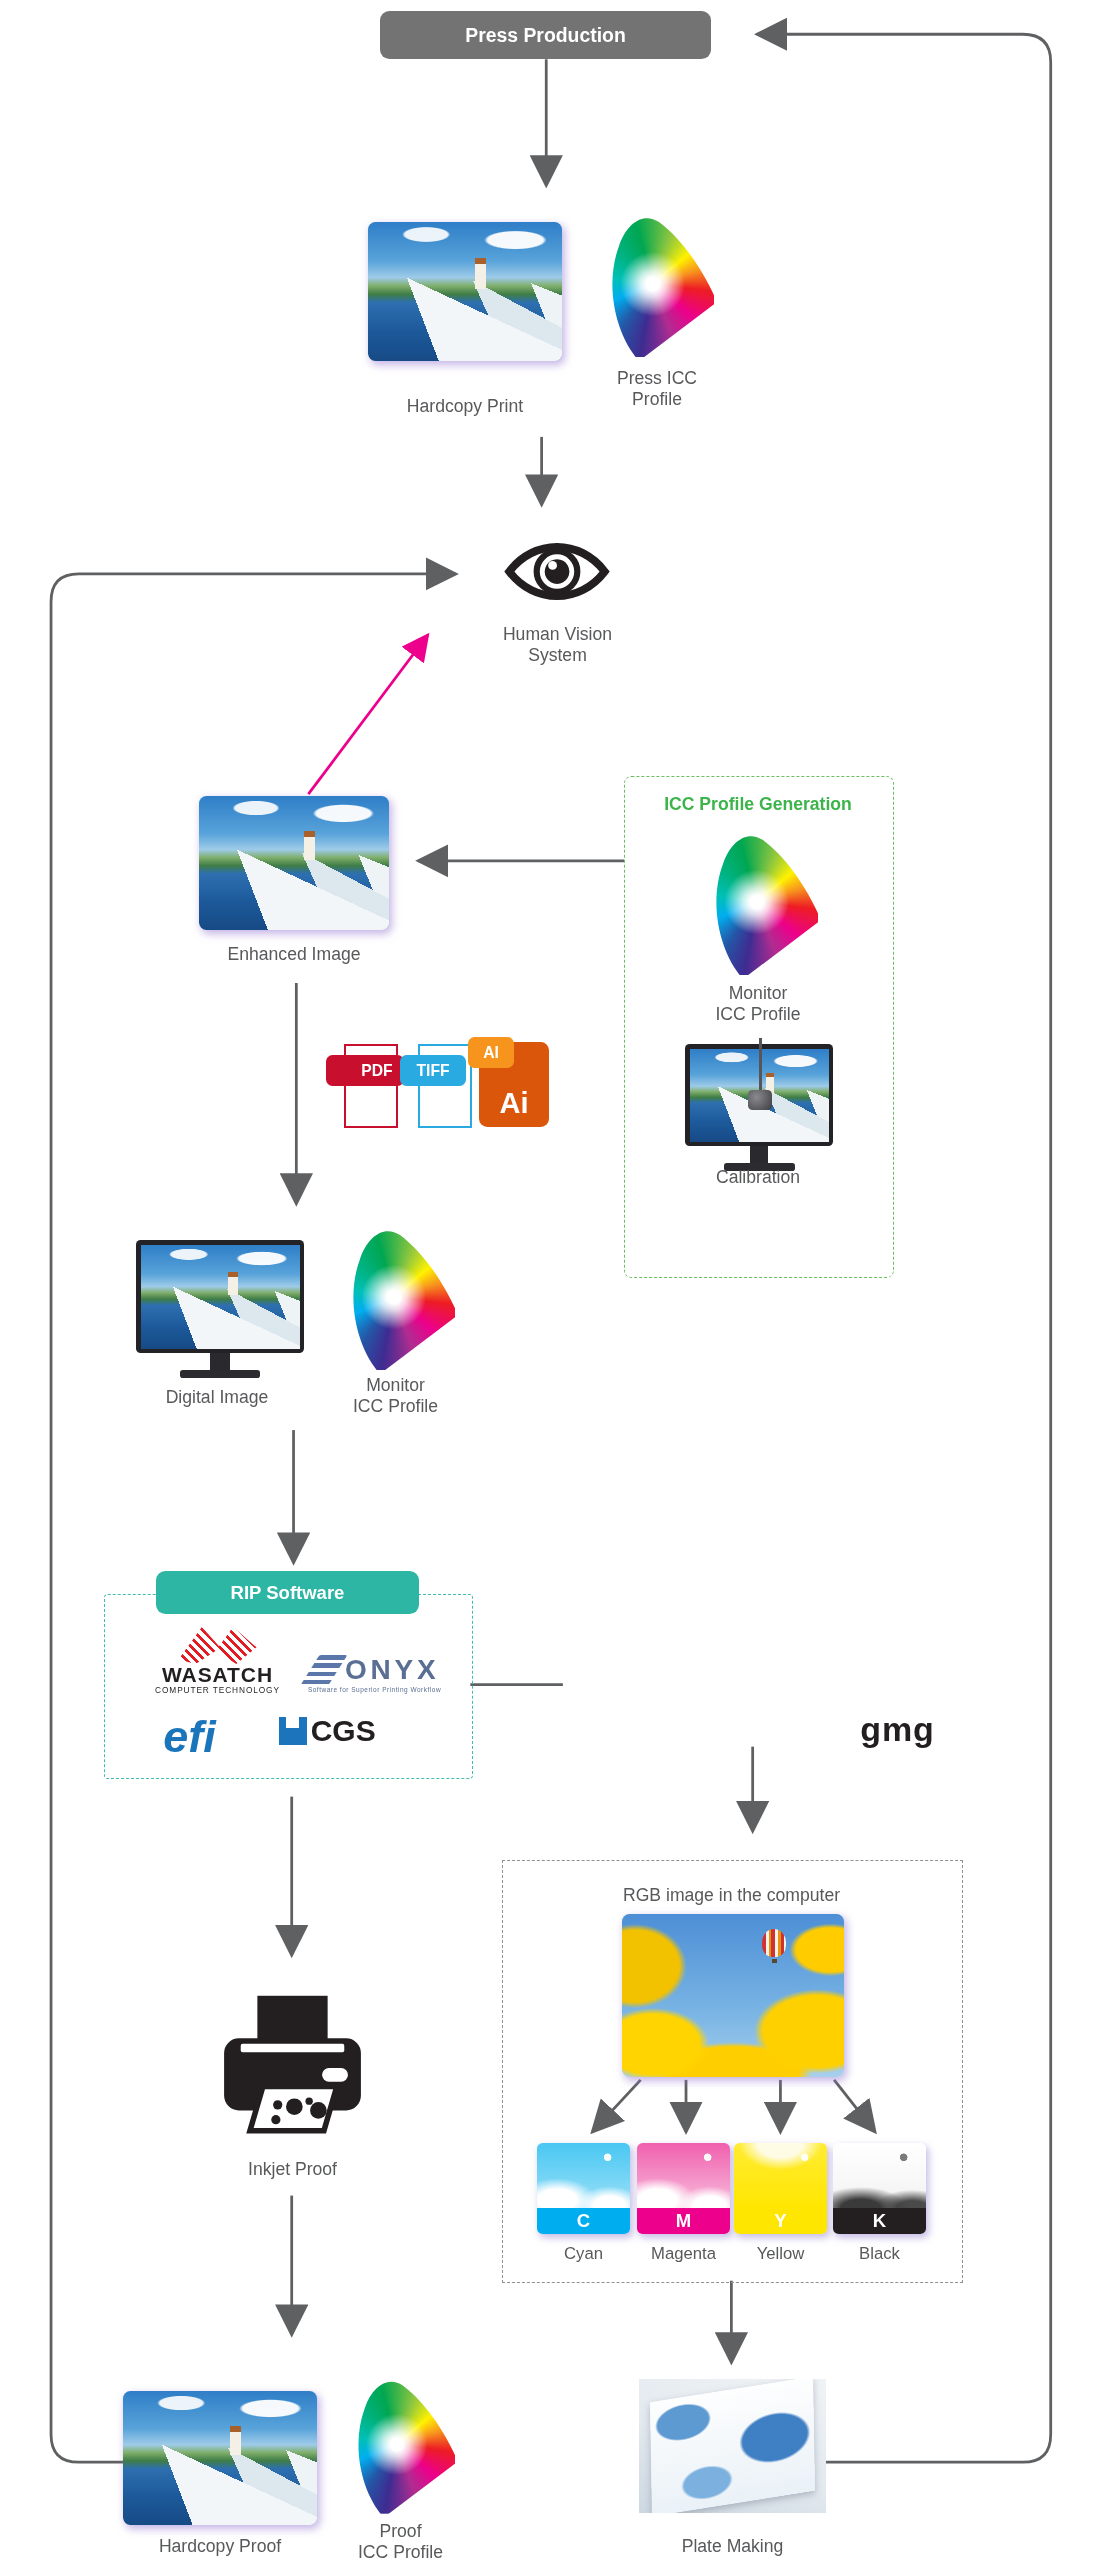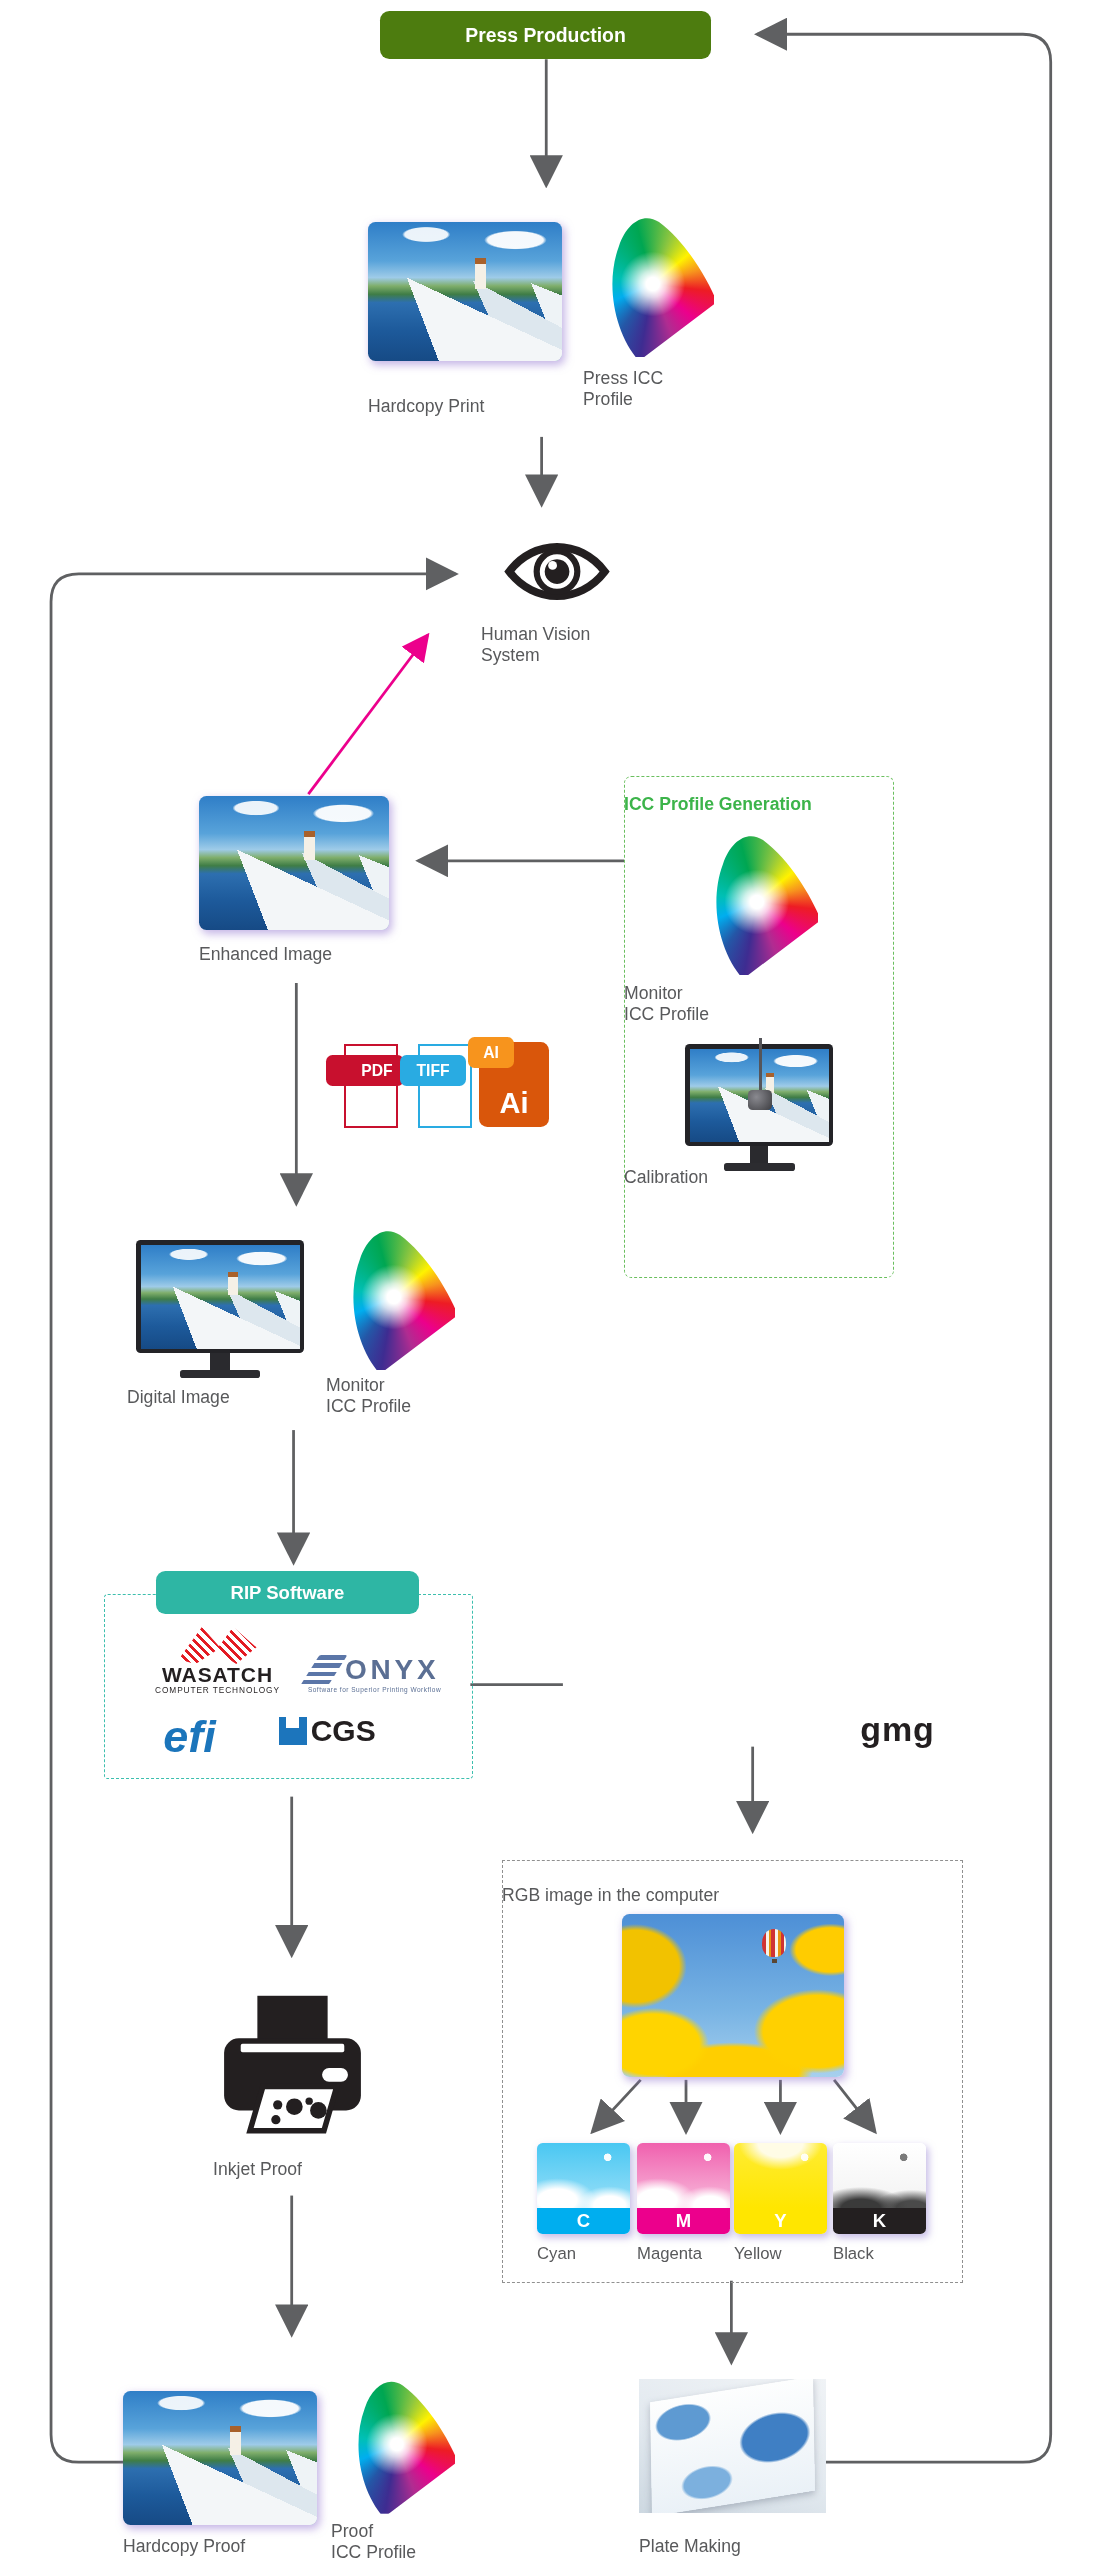--- a/index.html
+++ b/index.html
@@ -1,23 +1,23 @@
 <!DOCTYPE html>
 <html style="font-size:15px"><head>
 <meta charset="utf-8">
 <style>
   html,body{margin:0;padding:0;background:#fff;}
   #canvas{position:relative;width:1111px;height:2576px;background:#fff;overflow:hidden;
           font-family:"Liberation Sans",sans-serif;}
   svg.connectors{position:absolute;left:0;top:0;z-index:1;}
   .node{position:absolute;z-index:2;}
-  .lbl{position:absolute;z-index:2;color:#58595b;font-size:17.6px;line-height:1.2;text-align:left;}
-
-  
-  .press-box{left:380px;top:11px;width:331px;height:48px;background:#4d7c0f;border-radius:9.3px;
+  .lbl{position:absolute;z-index:2;color:#58595b;font-size:17.6px;line-height:1.2;text-align:center;}
+
+  
+  .press-box{left:380px;top:11px;width:331px;height:48px;background:#737373;border-radius:9.3px;
              display:flex;align-items:center;justify-content:center;color:#fff;font-weight:bold;font-size:19.4px;}
   .rip-header{left:156px;top:1571px;width:263px;height:43px;background:#2eb6a4;border-radius:9.3px;
               display:flex;align-items:center;justify-content:center;color:#fff;font-weight:bold;font-size:18.5px;z-index:3;}
   .rip-dash{left:104px;top:1594px;width:367px;height:183px;border:1.9px dashed #3dbfae;border-radius:3.7px;}
   .icc-dash{left:624px;top:776px;width:268px;height:500px;border:1.9px dashed #6abf5e;border-radius:7.4px;}
   .icc-title{left:624px;top:794px;width:268px;color:#3cb44a;font-weight:bold;font-size:17.6px;}
   .rgb-dash{left:502px;top:1860px;width:459px;height:421px;border:1.9px dashed #909090;}
   .who-box{left:563px;top:1623px;width:381px;height:124px;background:#15a2e2;border-radius:15px;
            color:#fff;font-weight:bold;font-size:17.6px;padding:13px 0 0 35px;box-sizing:border-box;line-height:1.55;}
 

